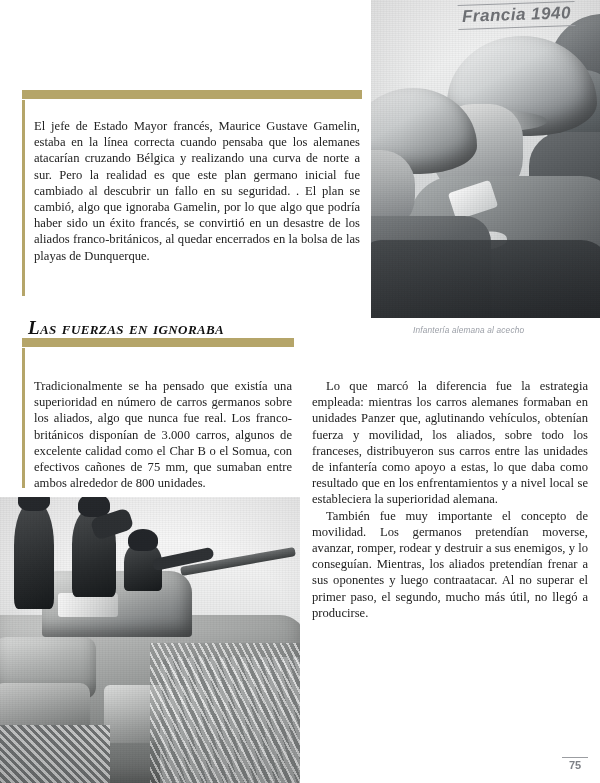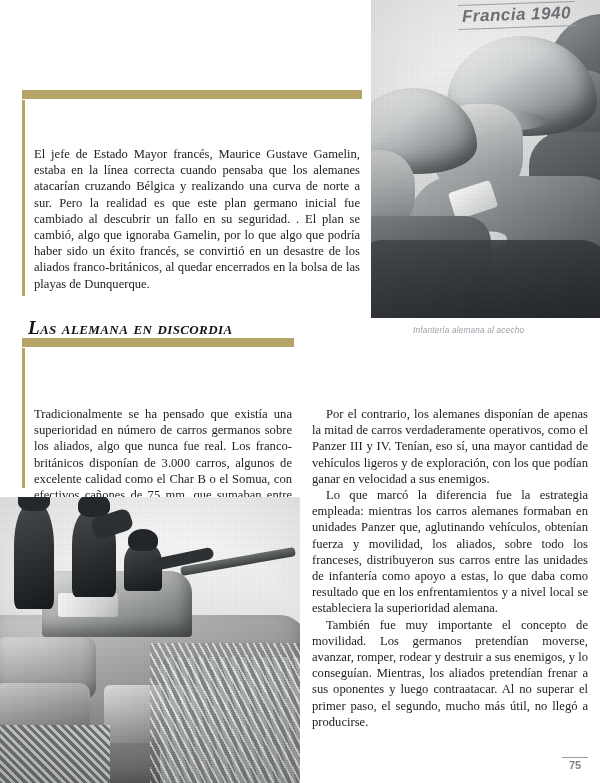--- a/index.html
+++ b/index.html
@@ -126,21 +126,20 @@
   .sec-bar { position:absolute; height:9px; background:#b5a569; }
 
   
   .rule-v { position:absolute; width:3px; background:#b5a569; }
   .col {
     position:absolute;
     text-align:justify;
     font-size:12.6px;
     line-height:16.2px;
     color:#222;
-    margin-top:28px;
   }
   .col p { margin:0; text-indent:14px; }
   .col p.noind { text-indent:0; }
 
   
   .caption {
     position:absolute;
     font-family:"Liberation Sans", sans-serif;
     font-style:italic;
     font-size:8.3px;
@@ -202,31 +201,30 @@
   <div class="sec-bar" style="left:22px; top:90px; width:340px;"></div>
   <div class="rule-v" style="left:22px; top:100px; height:196px;"></div>
 
   <div class="col" style="left:34px; top:118px; width:326px;">
     <p class="noind">El jefe de Estado Mayor francés, Maurice Gustave Gamelin, estaba en la línea correcta cuando pensaba que los alemanes atacarían cruzando Bélgica y realizando una curva de norte a sur. Pero la realidad es que este plan germano inicial fue cambiado al descubrir un fallo en su seguridad. . El plan se cambió, algo que ignoraba Gamelin, por lo que algo que podría haber sido un éxito francés, se convirtió en un desastre de los aliados franco-británicos, al quedar encerrados en la bolsa de las playas de Dunquerque.</p>
   </div>
 
   <div class="caption" style="left:413px; top:325px; width:180px;">Infantería alemana al acecho</div>
 
   <div class="sec" style="left:28px; top:317px;">
-    <div class="sec-title" style="font-size:19px;">Las alemana en discordia</div>
+    <div class="sec-title" style="font-size:19px;">Las fuerzas en ignoraba</div>
   </div>
   <div class="sec-bar" style="left:22px; top:338px; width:272px;"></div>
   <div class="rule-v" style="left:22px; top:348px; height:140px;"></div>
 
   <div class="col" style="left:34px; top:378px; width:258px;">
     <p class="noind">Tradicionalmente se ha pensado que existía una superioridad en número de carros germanos sobre los aliados, algo que nunca fue real. Los franco-británicos disponían de 3.000 carros, algunos de excelente calidad como el Char B o el Somua, con efectivos cañones de 75 mm, que sumaban entre ambos alrededor de 800 unidades.</p>
   </div>
 
   <div class="col" style="left:312px; top:378px; width:276px;">
-    <p>Por el contrario, los alemanes disponían de apenas la mitad de carros verdaderamente operativos, como el Panzer III y IV. Tenían, eso sí, una mayor cantidad de vehículos ligeros y de exploración, con los que podían ganar en velocidad a sus enemigos.</p>
     <p>Lo que marcó la diferencia fue la estrategia empleada: mientras los carros alemanes formaban en unidades Panzer que, aglutinando vehículos, obtenían fuerza y movilidad, los aliados, sobre todo los franceses, distribuyeron sus carros entre las unidades de infantería como apoyo a estas, lo que daba como resultado que en los enfrentamientos y a nivel local se estableciera la superioridad alemana.</p>
     <p>También fue muy importante el concepto de movilidad. Los germanos pretendían moverse, avanzar, romper, rodear y destruir a sus enemigos, y lo conseguían. Mientras, los aliados pretendían frenar a sus oponentes y luego contraatacar. Al no superar el primer paso, el segundo, mucho más útil, no llegó a producirse.</p>
   </div>
 
   <div class="photo photo-bottom">
     <div class="tank-sky"></div>
     <div class="barrel"></div>
     <div class="hull"></div>
     <div class="turret"></div>
     <div class="turret-no"></div>

